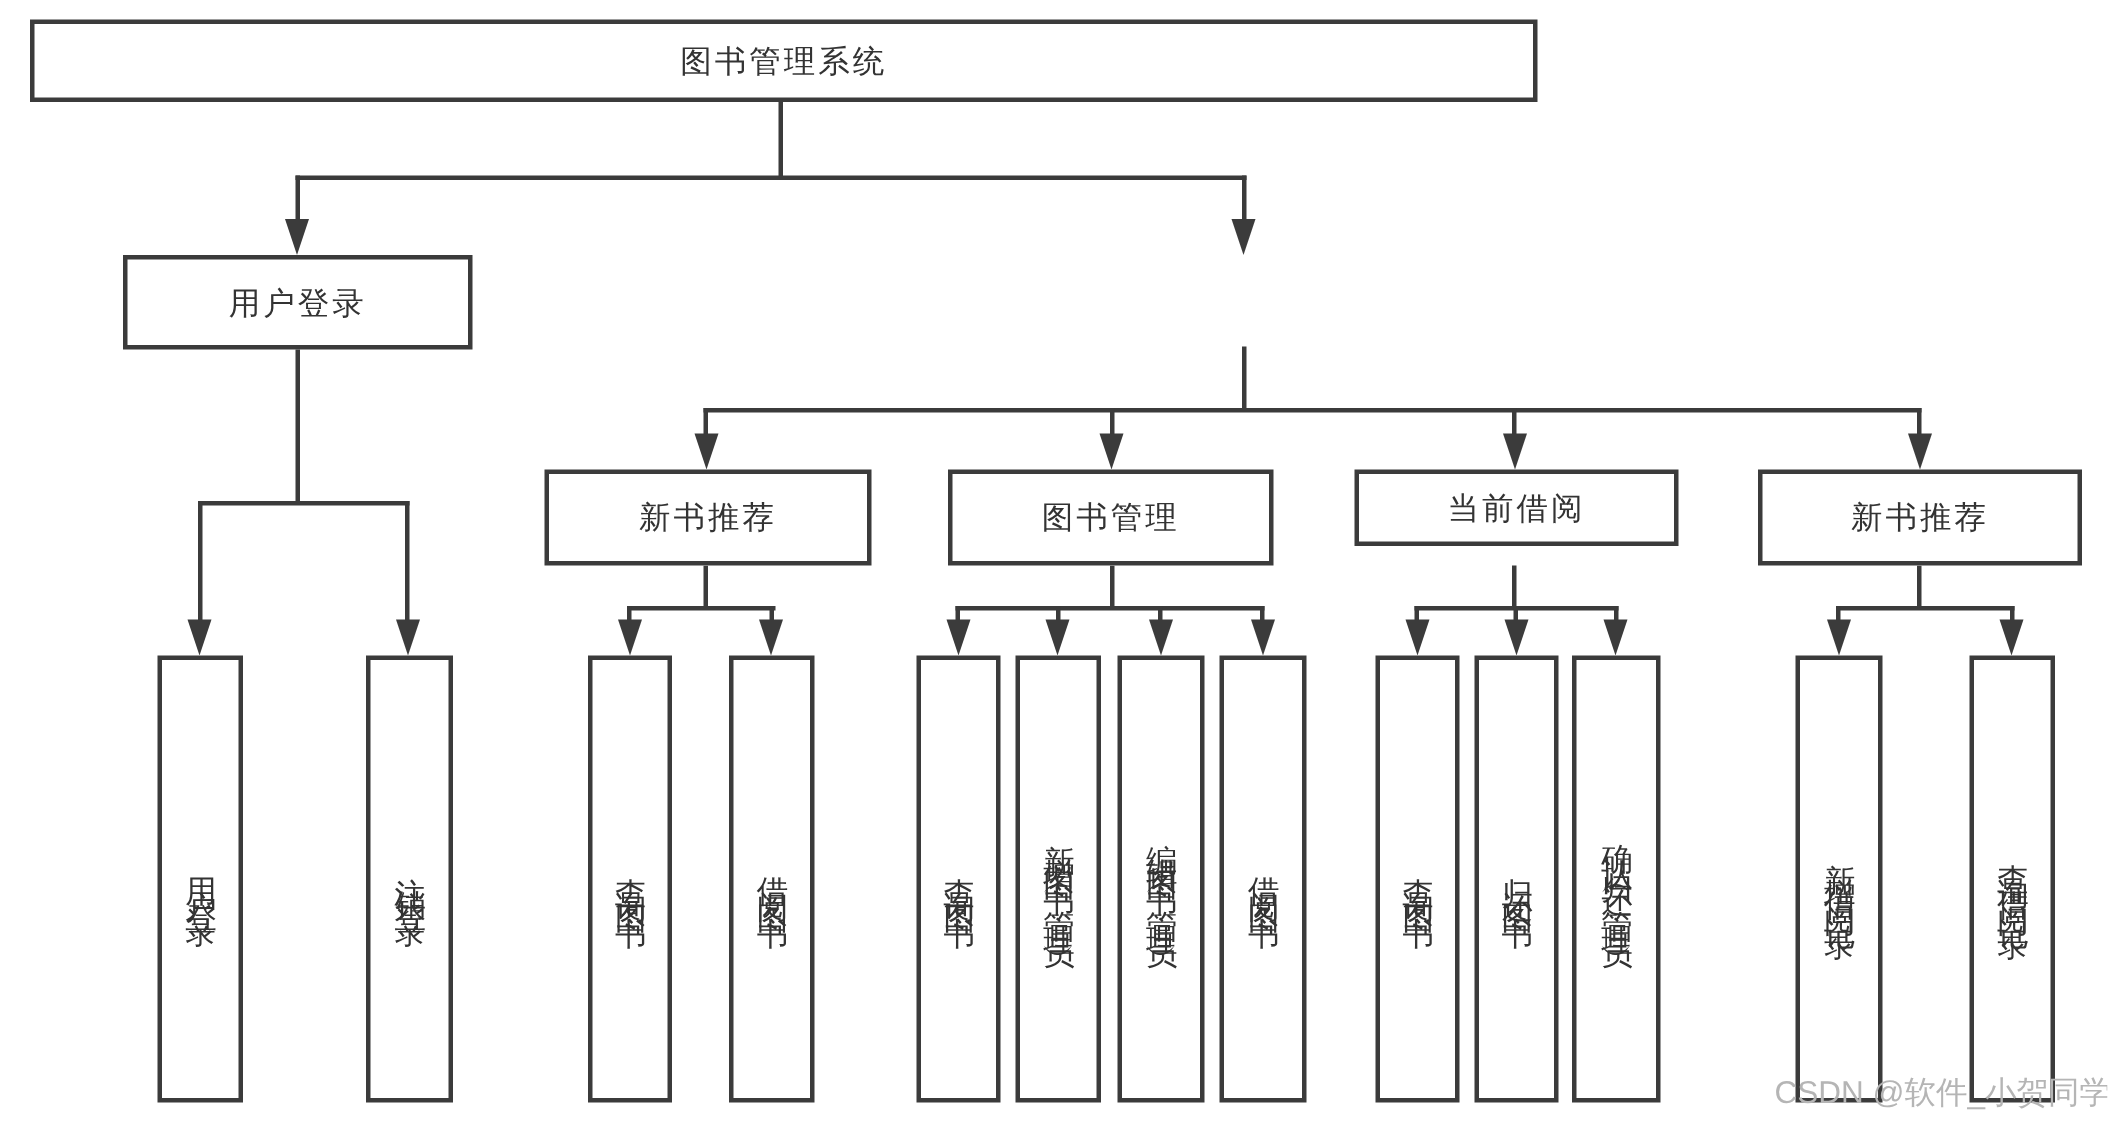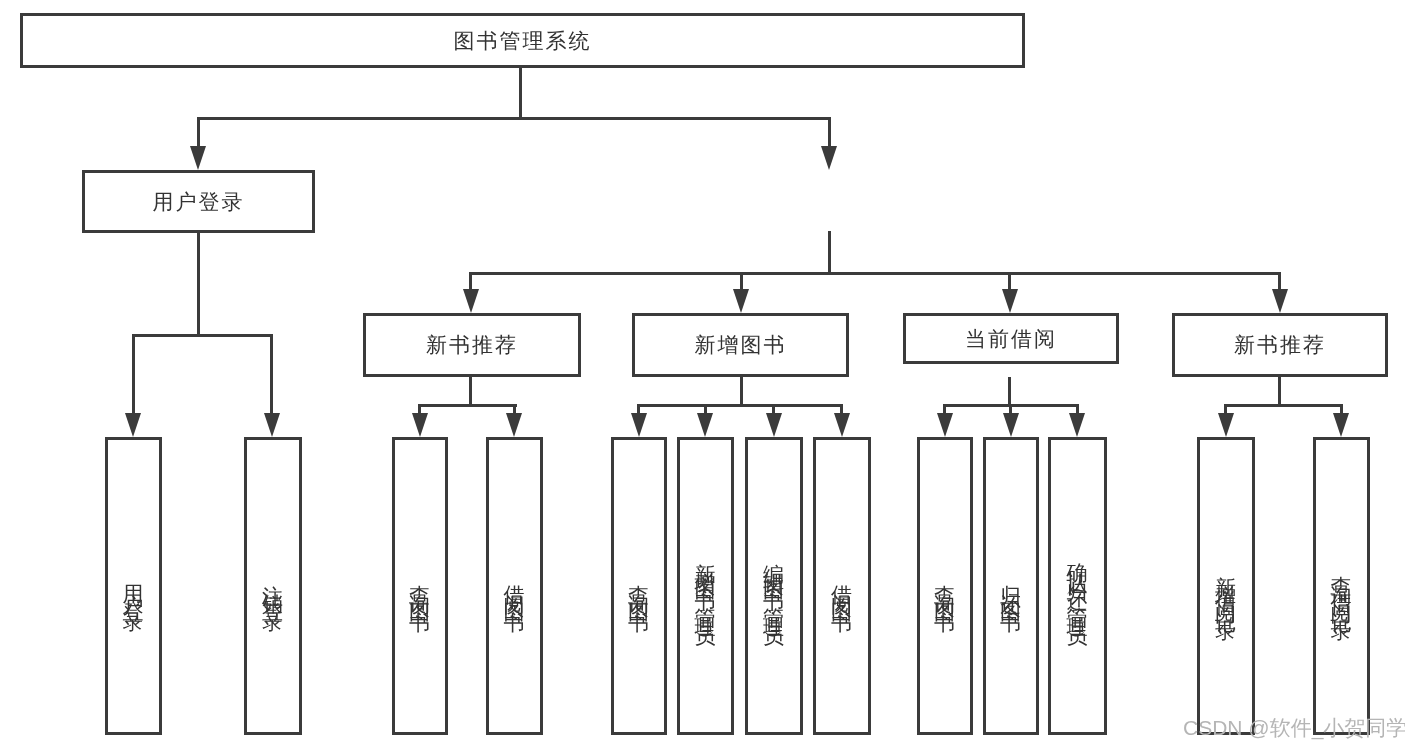--- a/index.html
+++ b/index.html
@@ -60,21 +60,21 @@
   <div class="box" style="left:82px;top:170px;width:233px;height:63px;">
     <span>用户登录</span>
   </div>
 
 
   <div class="box" style="left:363px;top:313px;width:218px;height:64px;">
     <span>新书推荐</span>
   </div>
 
   <div class="box" style="left:632px;top:313px;width:217px;height:64px;">
-    <span>新增图书</span>
+    <span>图书管理</span>
   </div>
 
   <div class="box" style="left:903px;top:313px;width:216px;height:51px;">
     <span>当前借阅</span>
   </div>
 
   <div class="box" style="left:1172px;top:313px;width:216px;height:64px;">
     <span>新书推荐</span>
   </div>
 

